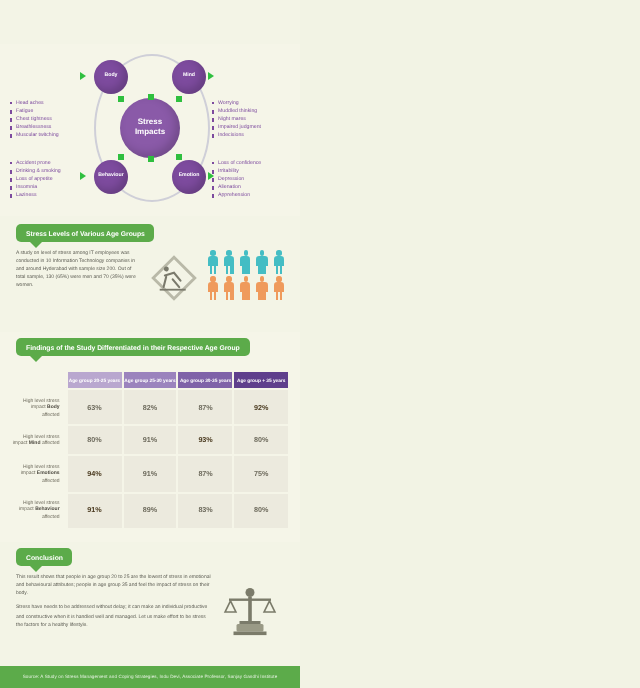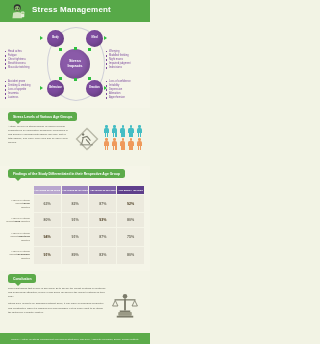--- a/index.html
+++ b/index.html
@@ -139,33 +139,20 @@
     position:absolute;left:0;bottom:0;width:150px;height:11px;
     background:#5cab4a;display:flex;align-items:center;justify-content:center;
   }
   .footer-text{color:#e8f3e3;font-size:2.3px;letter-spacing:.05px;}
 </style>
 </head>
 <body>
 
 <div class="page">
 
-  <div class="header">
-    <svg class="header-mascot" viewBox="0 0 24 24">
-      <circle cx="11" cy="7" r="4.6" fill="#2f2f2f"></circle>
-      <circle cx="11" cy="8.2" r="3.4" fill="#8bbf6d"></circle>
-      <ellipse cx="9.4" cy="7.6" rx=".7" ry=".9" fill="#222"></ellipse>
-      <ellipse cx="12.6" cy="7.6" rx=".7" ry=".9" fill="#222"></ellipse>
-      <path d="M9.2 10.2 Q11 11.4 12.9 10.2" stroke="#222" stroke-width=".6" fill="none"></path>
-      <path d="M5.5 13.5 Q11 11.6 16.5 13.5 L17.4 21 L4.6 21 Z" fill="#cfe3bd"></path>
-      <rect x="16" y="12" width="4.4" height="7.5" rx="1" fill="#e6efd9"></rect>
-      <rect x="16.6" y="13.3" width="3.2" height="2.1" fill="#9ec97f"></rect>
-    </svg>
-    <div class="header-title">Stress Management</div>
-  </div>
 
   <div class="diagram">
     <div class="dia-ring"></div>
 
     <div class="node body">
       <span>Body</span>
     </div>
     <div class="node mind">
       <span>Mind</span>
     </div>

